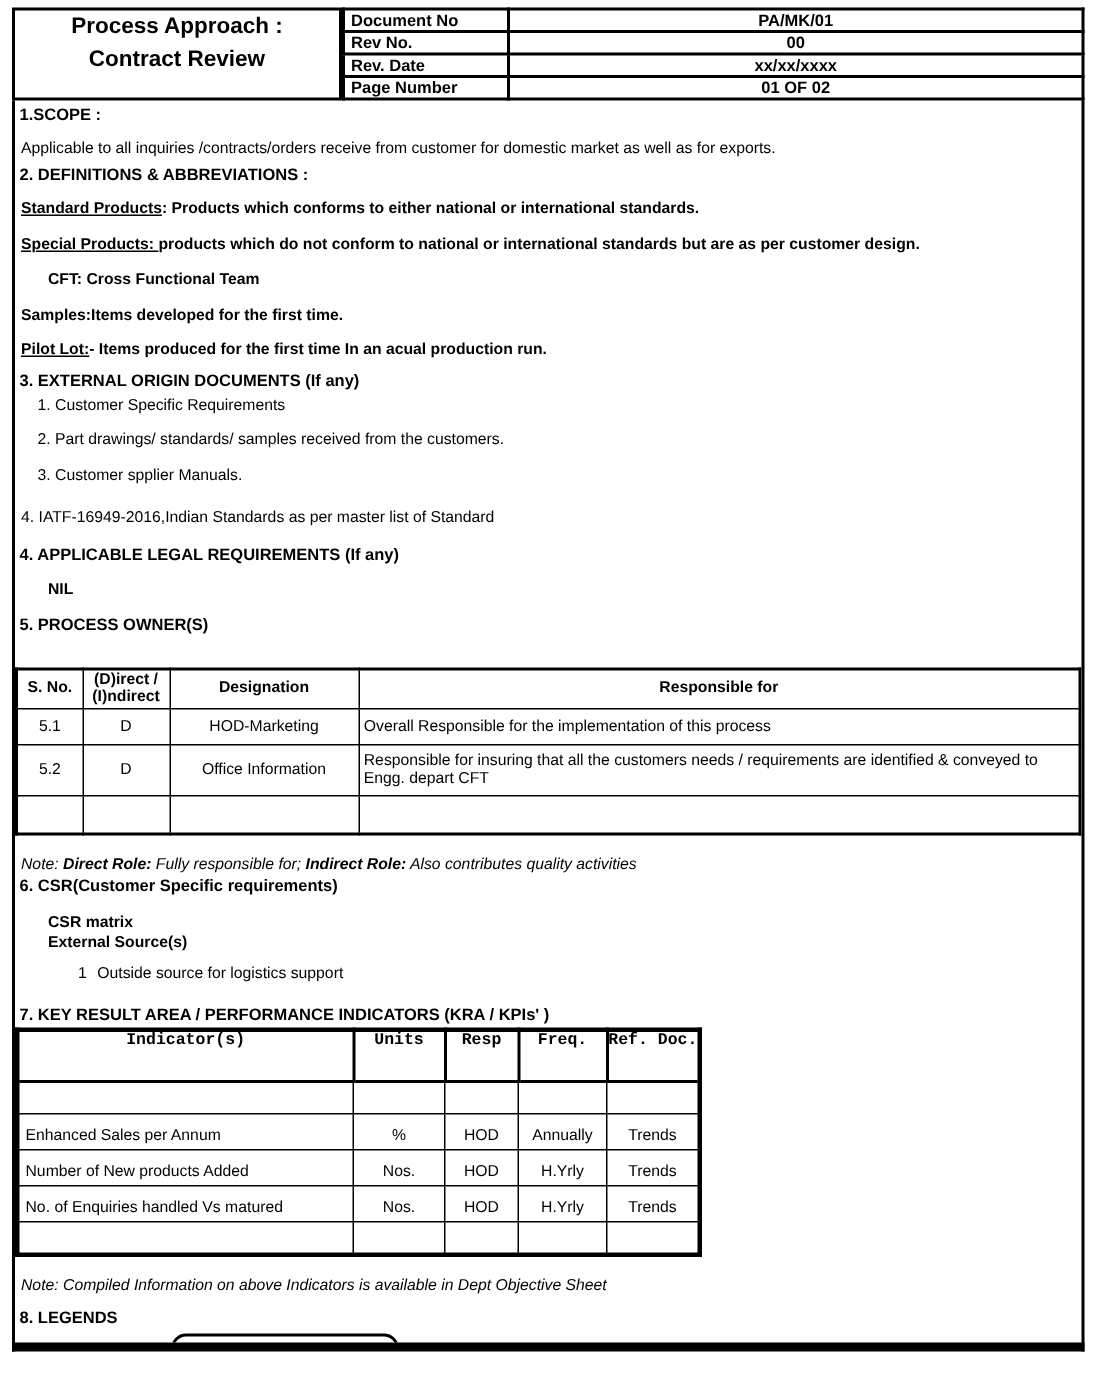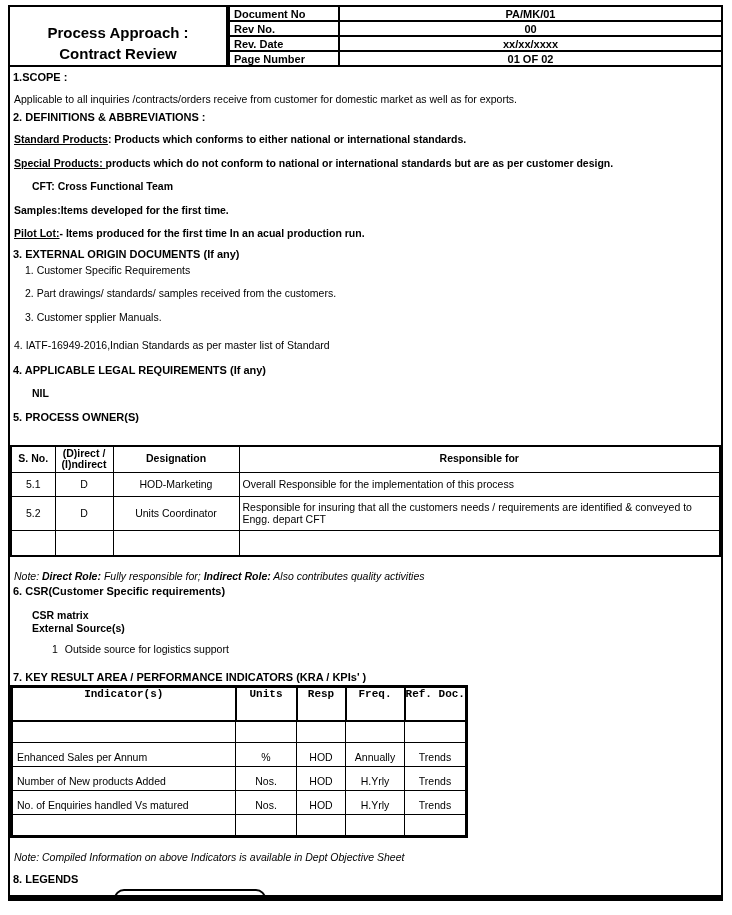--- a/index.html
+++ b/index.html
@@ -4,21 +4,21 @@
 <style>
   * { box-sizing: border-box; margin: 0; padding: 0; }
   html, body { width: 732px; height: 915px; background: #fff; }
   body { font-family: "Liberation Sans", "DejaVu Sans", sans-serif; color: #000; position: relative; }
   .page { position: absolute; left: 8px; top: 5px; width: 715px; }
 
   
   .header-row { display: flex; align-items: stretch; }
   .title-box {
     width: 220px; border: 2px solid #000; text-align: center;
-    display: flex; flex-direction: column; justify-content: flex-end;
+    display: flex; flex-direction: column; justify-content: flex-start;
     font-weight: 700; font-size: 15px; line-height: 1.45;
   }
   .doc-table { border-collapse: collapse; flex: 1; table-layout: fixed; }
   .doc-table td { border: 2px solid #000; font-size: 11px; font-weight: 700; padding: 0 4px; height: 15px; }
   .doc-label { width: 110px; }
   .doc-value { text-align: center; }
 
   
   .body-box {
     border-left: 2px solid #000; border-right: 2px solid #000; border-bottom: 6px solid #000;
@@ -176,21 +176,21 @@
       </tr>
       <tr class="po-r0">
         <td class="po-c0">5.1</td>
         <td class="po-c1">D</td>
         <td class="po-c2">HOD-Marketing</td>
         <td class="po-c3">Overall Responsible for the implementation of this process</td>
       </tr>
       <tr class="po-r1">
         <td class="po-c0">5.2</td>
         <td class="po-c1">D</td>
-        <td class="po-c2">Units Coordinator</td>
+        <td class="po-c2">Office Information</td>
         <td class="po-c3">Responsible for insuring that all the customers needs / requirements are identified &amp; conveyed to Engg. depart CFT</td>
       </tr>
       <tr class="po-r2">
         <td class="po-c0"></td>
         <td class="po-c1"></td>
         <td class="po-c2"></td>
         <td class="po-c3"></td>
       </tr>
     </tbody>
       </table>

